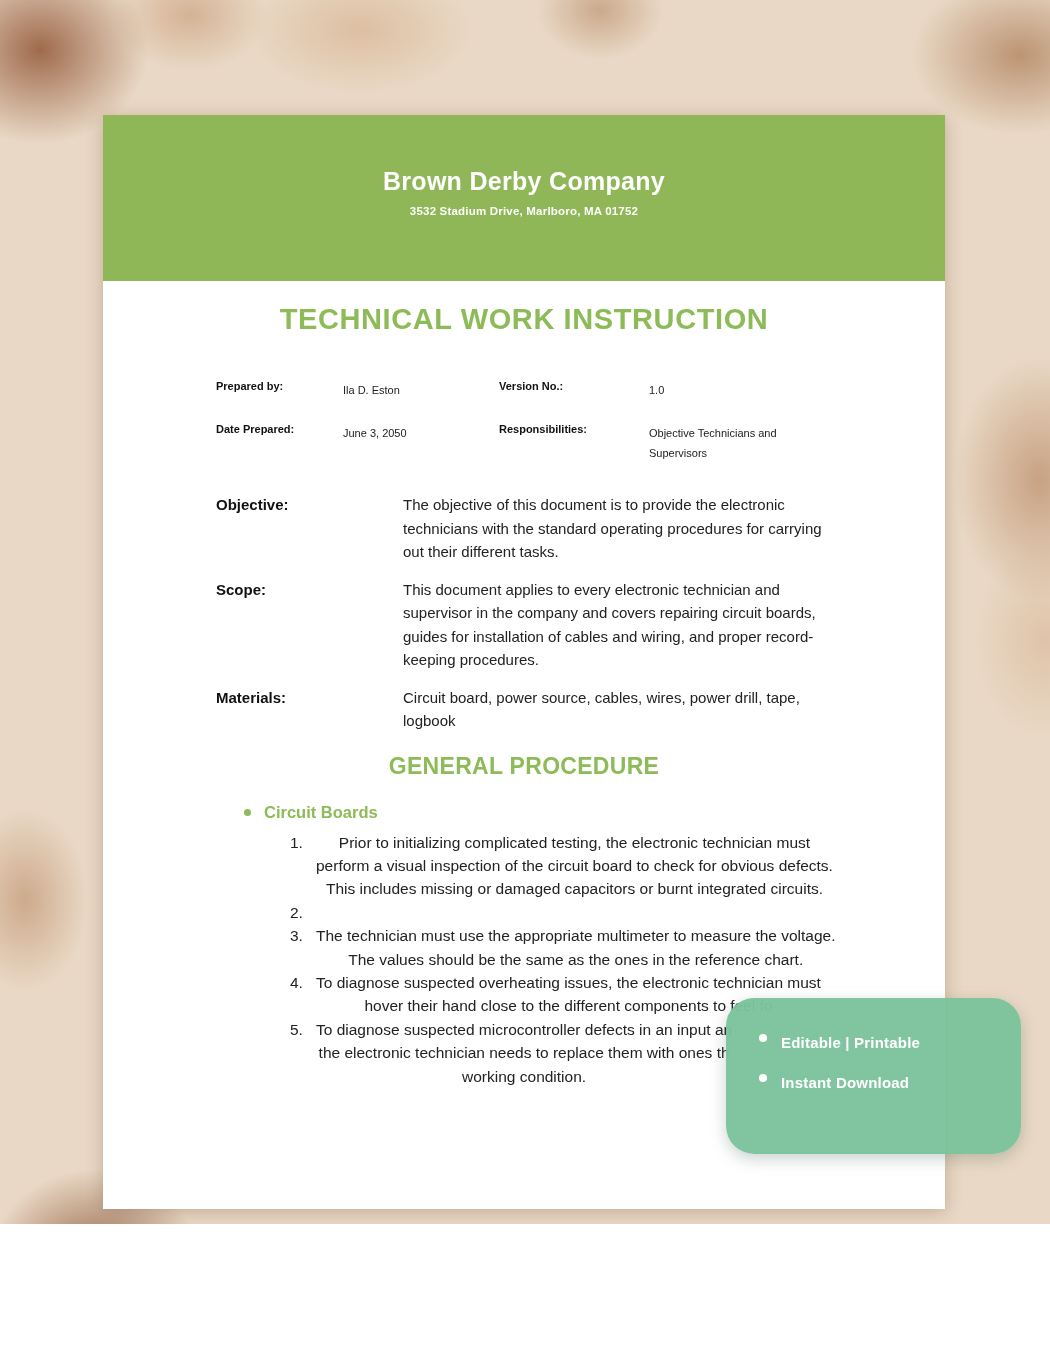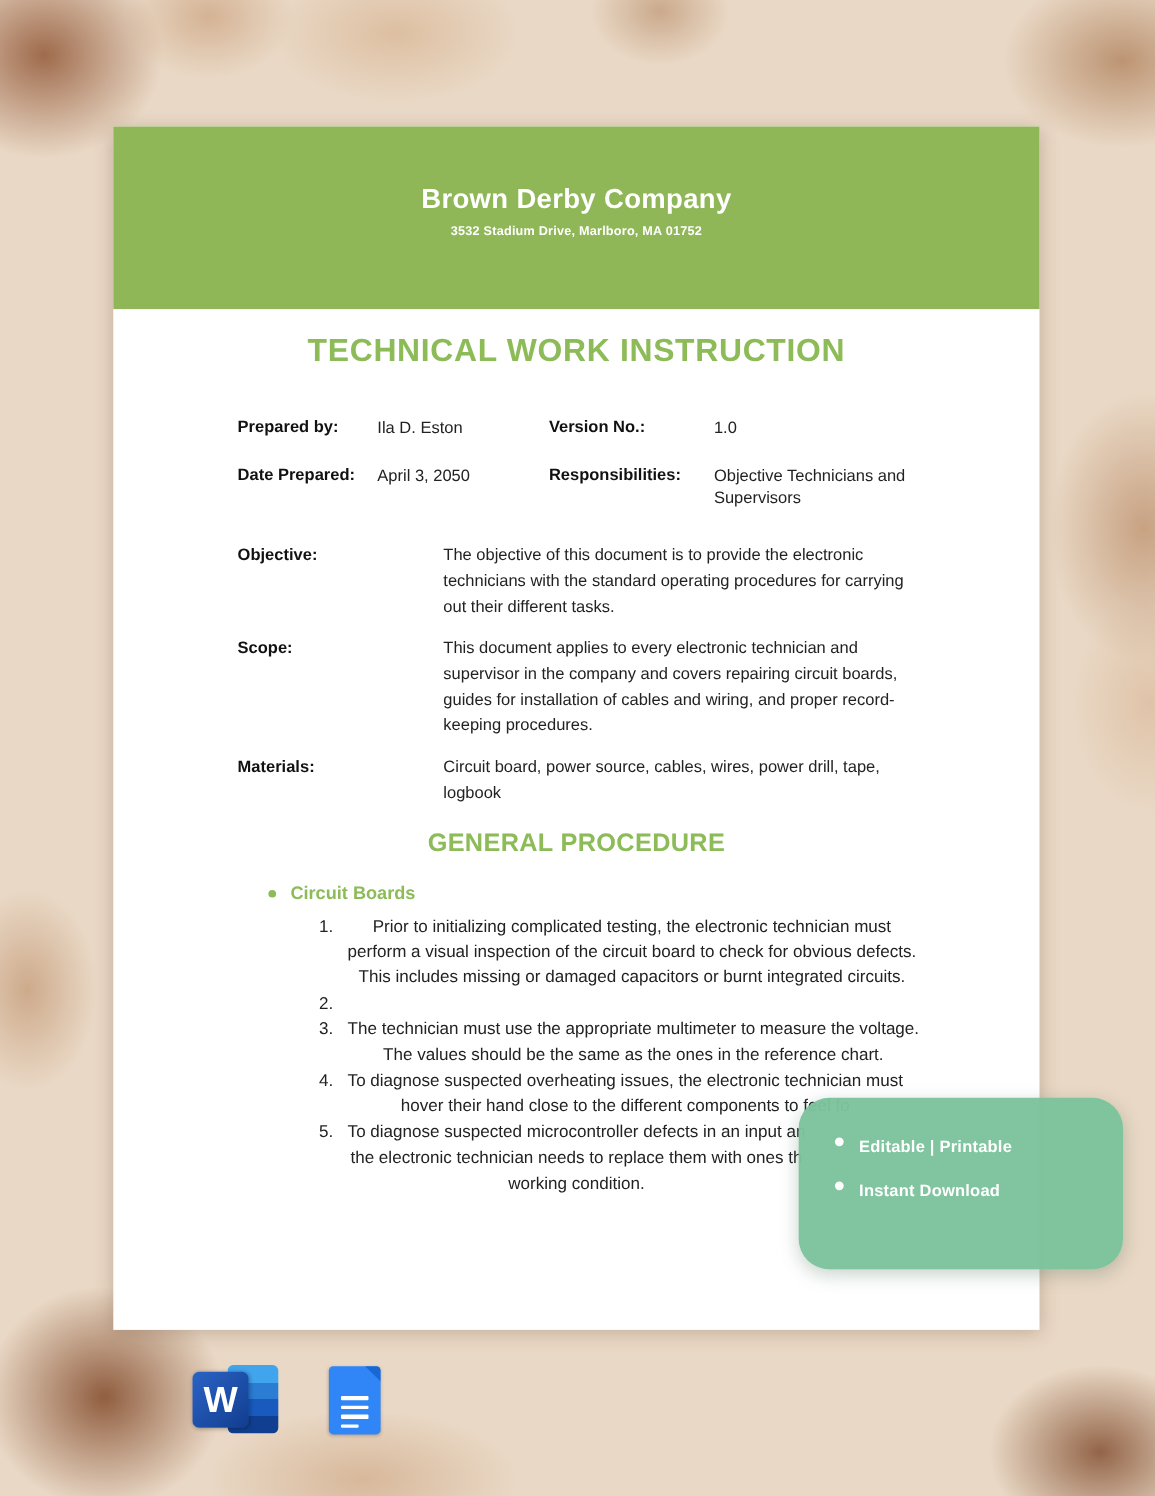--- a/index.html
+++ b/index.html
@@ -1,18 +1,18 @@
 <!DOCTYPE html>
 <html><head>
 <meta charset="utf-8">
 <style>
   * { margin:0; padding:0; box-sizing:border-box; }
   body { font-family:"Liberation Sans", sans-serif; }
   .stage {
-    position:relative; width:1050px; height:1360px; overflow:hidden;
+    position:relative; width:1050px; height:1224px; overflow:hidden;
     background-color:#e9d8c5;
     background-image:
       radial-gradient(ellipse 150px 130px at 40px 50px, rgba(138,76,42,.78), rgba(138,76,42,0) 72%),
       radial-gradient(ellipse 110px 80px at 190px 15px, rgba(196,148,108,.55), rgba(196,148,108,0) 70%),
       radial-gradient(ellipse 160px 90px at 360px 30px, rgba(209,166,126,.5), rgba(209,166,126,0) 70%),
       radial-gradient(ellipse 90px 70px at 600px 10px, rgba(165,112,70,.45), rgba(165,112,70,0) 70%),
       radial-gradient(ellipse 150px 110px at 1020px 55px, rgba(158,103,60,.6), rgba(158,103,60,0) 72%),
       radial-gradient(ellipse 120px 170px at 1040px 480px, rgba(172,117,75,.55), rgba(172,117,75,0) 72%),
       radial-gradient(ellipse 100px 140px at 1045px 640px, rgba(214,175,140,.5), rgba(214,175,140,0) 70%),
       radial-gradient(ellipse 90px 130px at 25px 900px, rgba(178,124,82,.5), rgba(178,124,82,0) 70%),
@@ -30,21 +30,21 @@
   }
   .company-name { font-size:25px; font-weight:bold; letter-spacing:.3px; }
   .company-sub { font-size:11.5px; font-weight:bold; margin-top:9px; letter-spacing:.2px; }
   .doc-title {
     margin-top:22px; text-align:center; color:#8cbb58;
     font-size:29px; font-weight:bold; letter-spacing:.6px;
   }
   .meta {
     margin:44px 0 0 113px;
     display:grid; grid-template-columns:127px 156px 150px 1fr;
-    row-gap:23px; font-size:15px; color:#222; align-items:start;
+    row-gap:23px; font-size:11px; color:#222; align-items:start;
   }
   .meta .lbl { font-weight:bold; color:#111; }
   .meta .val { white-space:pre-line; line-height:20px; }
   .info { margin:30px 0 0 113px; }
   .info-row { display:flex; margin-bottom:14px; }
   .info-label { width:187px; font-weight:bold; font-size:15px; color:#111; line-height:23.5px; flex:none; }
   .info-text { width:450px; font-size:15px; line-height:23.5px; color:#222; white-space:pre-line; }
   .proc-heading {
     margin-top:20px; text-align:center; font-size:23px; font-weight:bold;
     color:#8cbb58; letter-spacing:.3px;
@@ -111,21 +111,21 @@
     </header>
 
     <h1 class="doc-title">TECHNICAL WORK INSTRUCTION</h1>
 
     <div class="meta">
       <div class="lbl">Prepared by:</div>
       <div class="val">Ila D. Eston</div>
       <div class="lbl">Version No.:</div>
       <div class="val">1.0</div>
       <div class="lbl">Date Prepared:</div>
-      <div class="val">April 3, 2050</div>
+      <div class="val">June 3, 2050</div>
       <div class="lbl">Responsibilities:</div>
       <div class="val">Objective Technicians and
 Supervisors</div>
     </div>
 
     <div class="info">
       <div class="info-row">
         <div class="info-label">Objective:</div>
         <div class="info-text">The objective of this document is to provide the electronic
 technicians with the standard operating procedures for carrying

